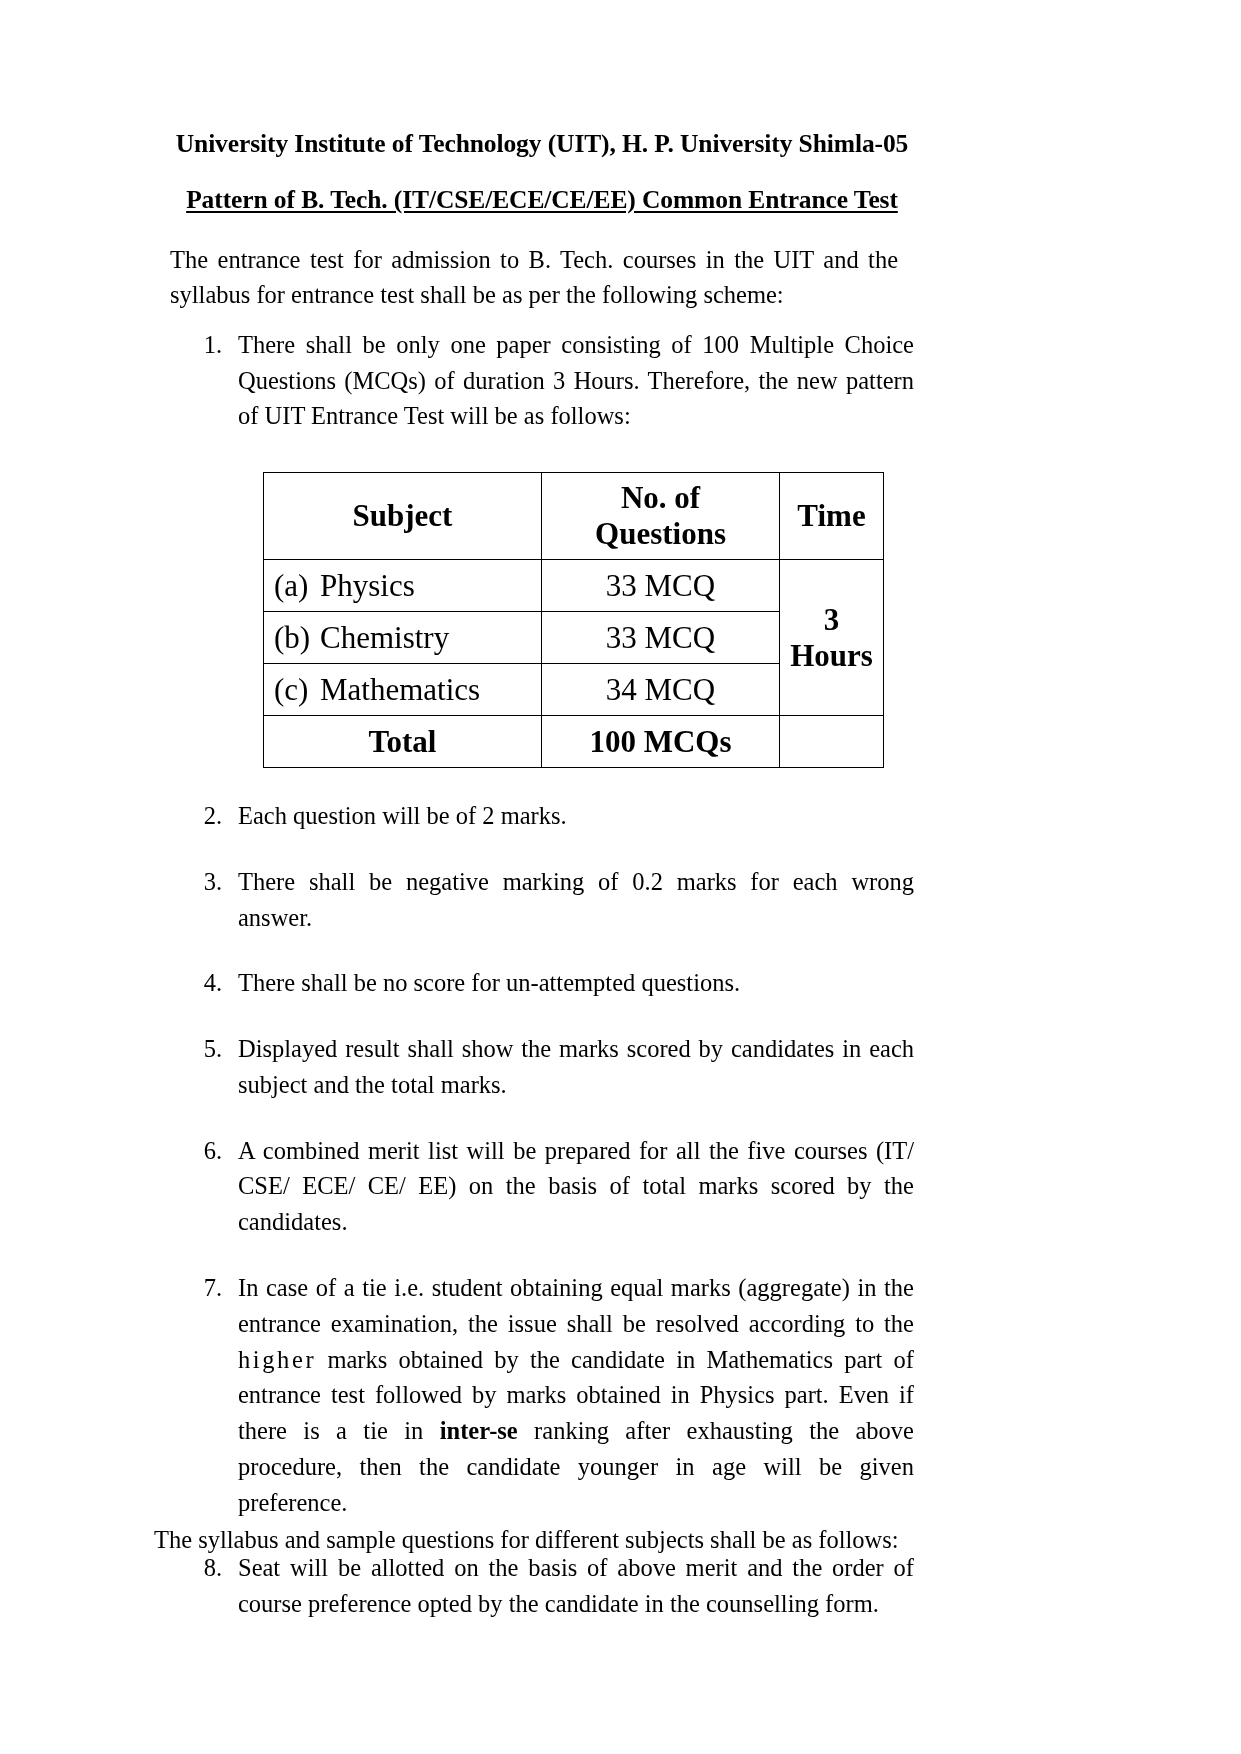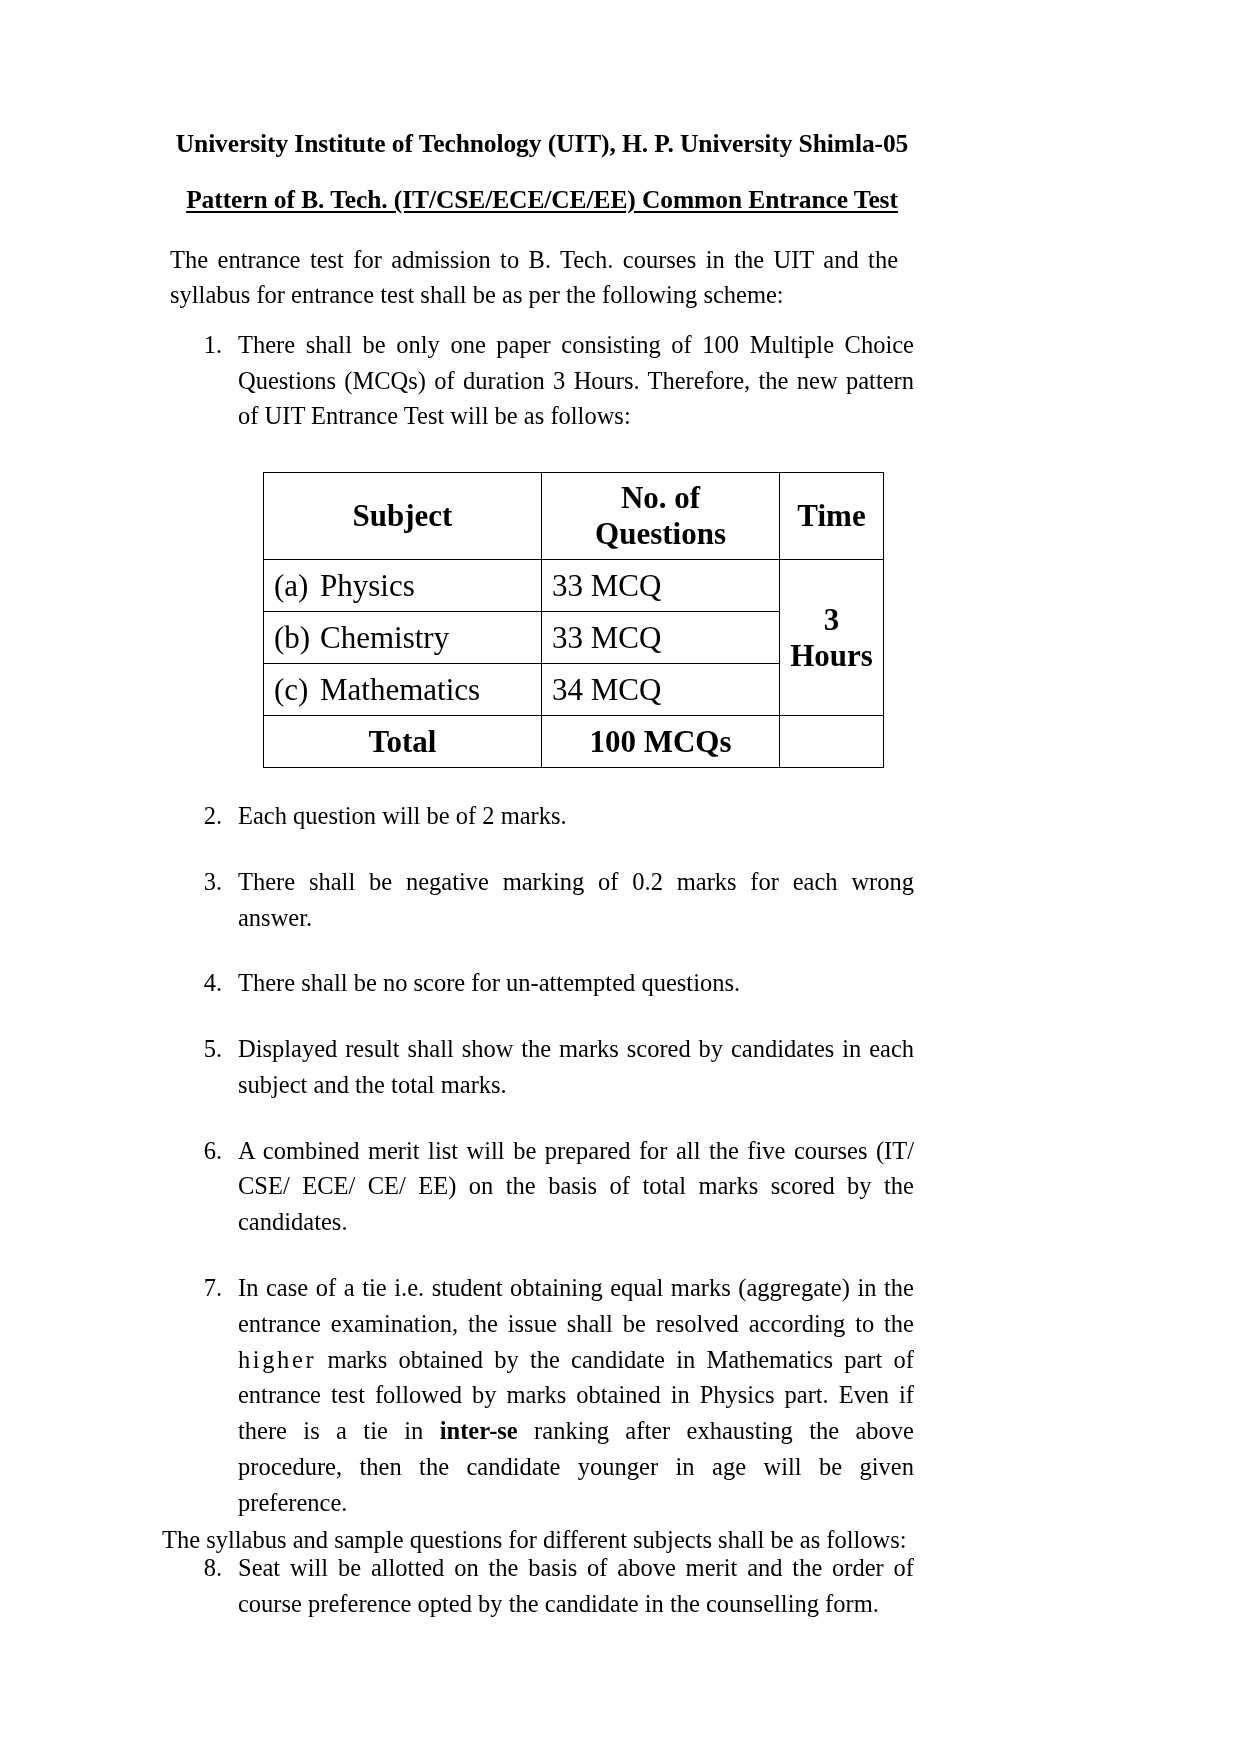--- a/index.html
+++ b/index.html
@@ -103,21 +103,21 @@
   .col-time    { width: 104px; }
   td.subject-cell {
     text-align: left;
     padding-left: 24px;
     white-space: nowrap;
   }
   td.subject-cell .marker {
     display: inline-block;
     width: 46px;
   }
-  td.count-cell { }
+  td.count-cell { text-align: center; }
   td.total-label {
     text-align: center;
     font-weight: bold;
   }
   td.total-count {
     text-align: center;
     font-weight: bold;
   }
   td.time-cell {
     text-align: center;
@@ -131,21 +131,21 @@
   }
   .bold { font-weight: bold; }
 
   .closing {
     font-size: 24.5px;
     line-height: 1.45;
     margin: 0;
   }
   .closing-wrap {
     position: absolute;
-    left: 162px;
+    left: 154px;
     top: 1522px;
     width: 926px;
   }
 </style>
 </head>
 <body>
 
 <div class="page">
 
   <h1 class="heading heading-main">University Institute of Technology (UIT), H. P. University Shimla-05</h1>

